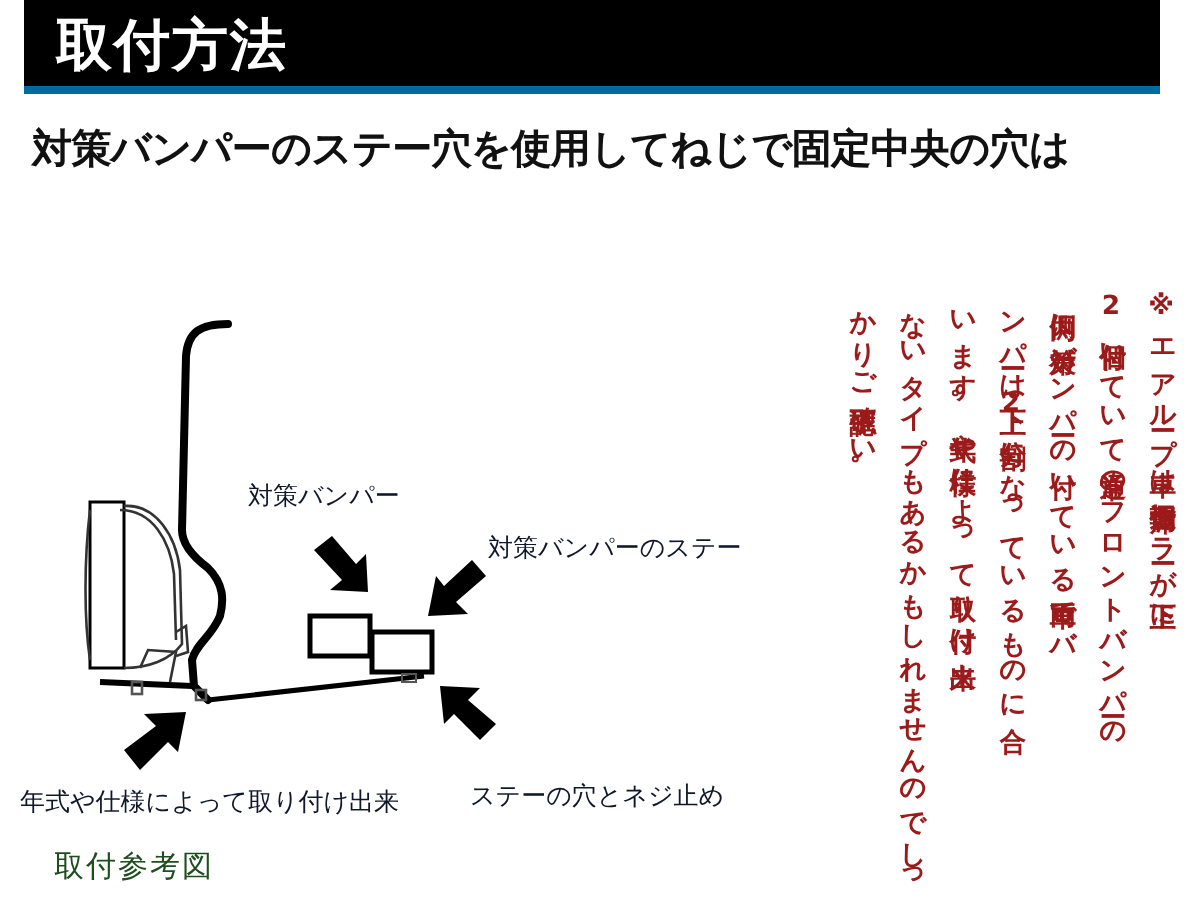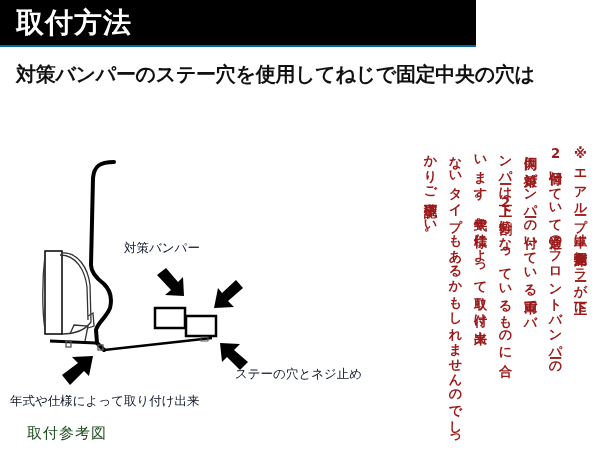--- a/index.html
+++ b/index.html
@@ -1,19 +1,19 @@
 <!DOCTYPE html>
 <html><head>
 <meta charset="utf-8">
 <style>
   html, body { margin:0; padding:0; }
   body { width:600px; height:450px; background:#ffffff; position:relative; overflow:hidden;
          font-family: "DejaVu Sans", sans-serif; }
-  .header { position:absolute; left:0; top:0; width:476px; height:47px; background:#000;
-            border-bottom:2px solid #0369a1; box-sizing:border-box; }
+  .header { position:absolute; left:12px; top:0; width:568px; height:47px; background:#000;
+            border-bottom:4px solid #0369a1; box-sizing:border-box; }
   .header-title { position:absolute; left:16px; top:6px; color:#fff; font-size:28px; font-weight:bold;
                   letter-spacing:1px; line-height:34px; }
   .intro { position:absolute; left:16px; top:60px; width:580px; font-size:20px; font-weight:bold;
            color:#111; line-height:28px; letter-spacing:-0.3px; }
   .intro div { white-space:nowrap; }
   .diagram { position:absolute; left:0; top:150px; width:420px; height:280px; }
   .lbl { position:absolute; font-size:12.5px; color:#0f172a; white-space:nowrap; font-weight:500; }
   .caption { position:absolute; left:27px; top:424px; font-size:15px; font-weight:normal; color:#1e4d1e;
              letter-spacing:1px; }
   .notes { position:absolute; right:8px; top:146px; height:300px; display:flex; flex-direction:row-reverse; gap:2px; }
@@ -59,21 +59,22 @@
       <polygon points="157,275 166,268 178,282 183,277 184,296 165,295 171,290"></polygon>
 
       <polygon points="243,288 236,280 222,293 218,288 214,308 234,307 228,301"></polygon>
 
       <polygon points="248,362 240,370 227,357 222,362 220,343 240,344 234,350"></polygon>
 
       <polygon points="62,375 70,385 84,371 89,376 93,356 72,357 78,363"></polygon>
     </g>
   </svg>
   <span class="lbl" style="left:124px;top:90px;">対策バンパー</span>
-  <span class="lbl" style="left:235px;top:216px;text-align:center;">ステーの穴とネジ止め</span>
+  <span class="lbl" style="left:244px;top:116px;">対策バンパーのステー</span>
+  <span class="lbl" style="left:235px;top:240px;text-align:center;">ステーの穴とネジ止め</span>
   <span class="lbl" style="left:10px;top:243px;">年式や仕様によって取り付け出来</span>
 </div>
 
 <div class="caption">取付参考図</div>
 
 <div class="notes">
   <div class="note-col">※エアループ車は運転席側ミラーが上下に</div>
   <div class="note-col">2個付いていて通常のフロントバンパーの</div>
   <div class="note-col">内側に対策バンパーの付いている車両でバ</div>
   <div class="note-col">ンパーは上下2分割になっているものに合</div>

